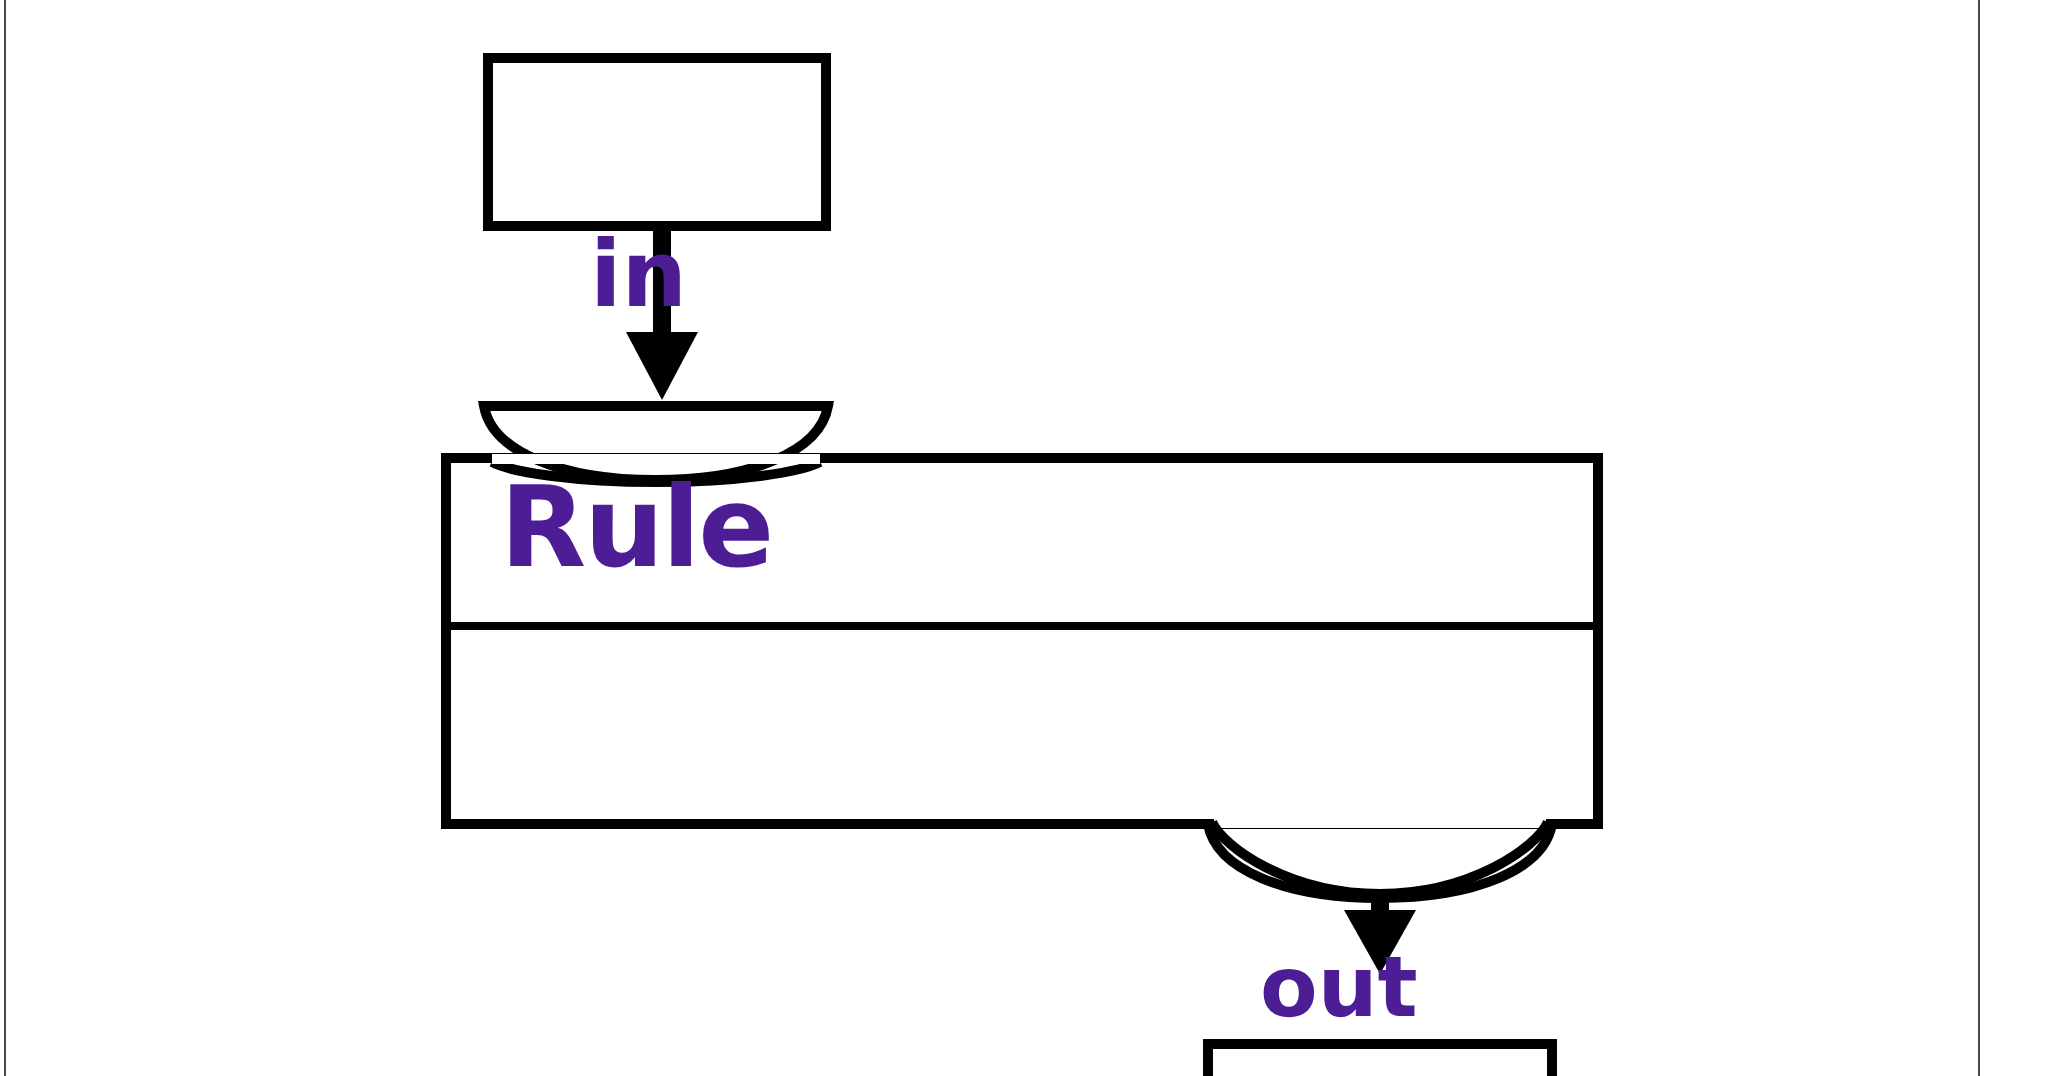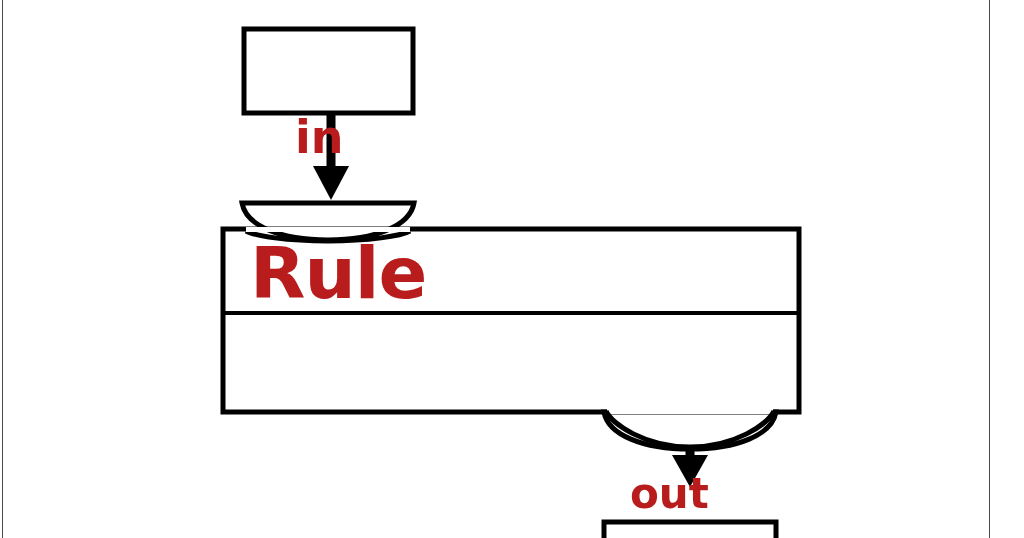--- a/index.html
+++ b/index.html
@@ -30,29 +30,29 @@
   }
   .diagram-svg {
     position: absolute;
     left: 0;
     top: 0;
   }
   .node-label {
     position: absolute;
     font-family: "DejaVu Sans", sans-serif;
     font-weight: bold;
-    color: #b91c1c;
+    color: #4c1d95;
     white-space: nowrap;
     line-height: 1;
   }
   
   #rule-title {
     left: 250px;
     top: 237px;
-    font-size: 72px;
+    font-size: 56px;
     letter-spacing: -1px;
   }
   
   #in-label {
     left: 295px;
     top: 114px;
     font-size: 46px;
   }
   #out-label {
     left: 630px;

